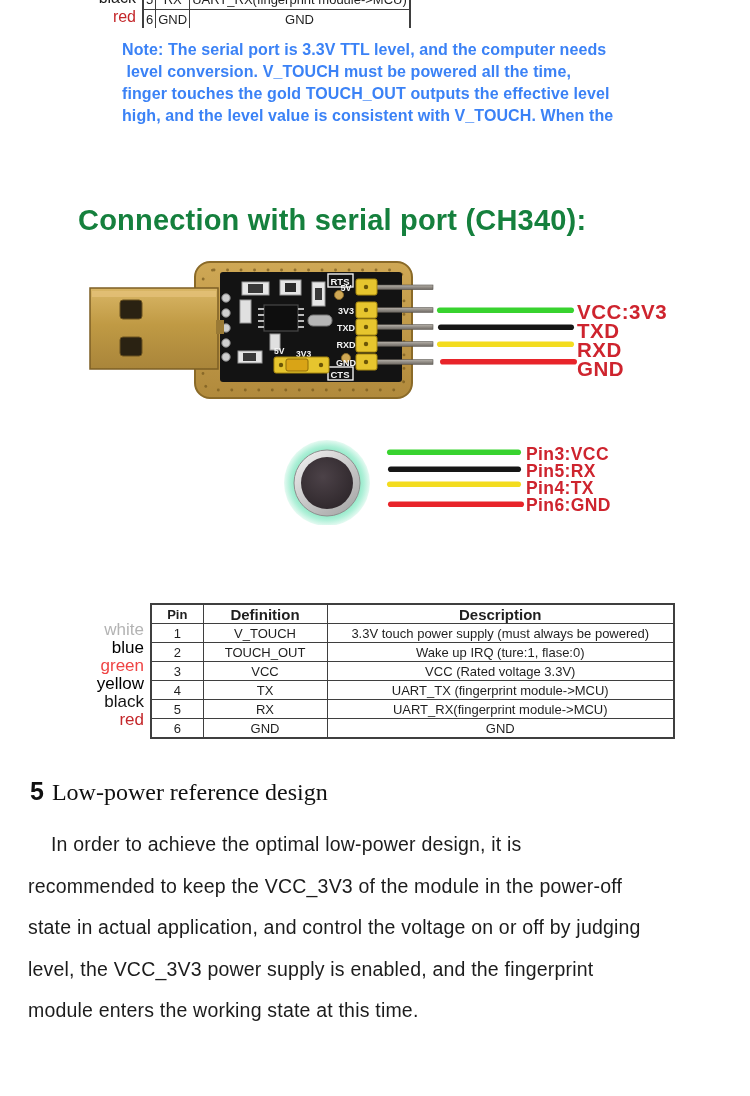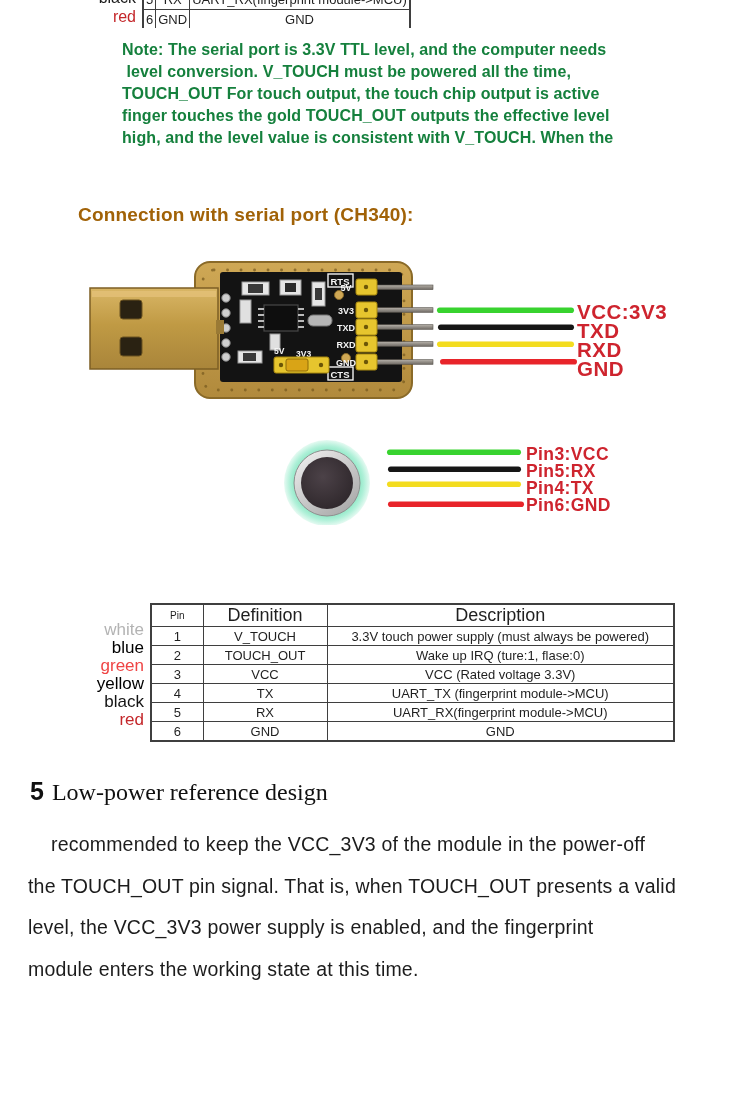--- a/index.html
+++ b/index.html
@@ -7,38 +7,38 @@
     width:750px;height:1096px;position:relative;background:#ffffff;
     font-family:"Liberation Sans",sans-serif;color:#1f1f1f;overflow:hidden;
   }
   
   .dtable{border-collapse:collapse;table-layout:fixed;background:#fff;}
   .dtable td,.dtable th{
     border:1.5px solid #3f3f3f;text-align:center;vertical-align:middle;
     font-size:13px;padding:0 2px;overflow:hidden;white-space:nowrap;
   }
   .dtable{border:2px solid #3f3f3f;}
-  .dtable .hdr{font-weight:normal;font-size:18px;}
-  .dtable .hdr-normal{font-weight:normal;font-size:10px;}
+  .dtable .hdr{font-weight:bold;font-size:15px;}
+  .dtable .hdr-normal{font-weight:bold;font-size:13px;}
 
   
   #top-table-clip{position:absolute;left:60px;top:0;width:612px;height:28px;overflow:hidden;}
   #top-table-inner{position:absolute;left:0;top:-12px;}
   #top-table-inner table{position:absolute;left:82px;top:0;}
   #top-table-inner .toprow td{height:19px;}
   .top-labels{position:absolute;left:0;top:0;width:76px;text-align:right;font-size:16px;}
   .top-labels div{height:19px;line-height:19px;}
 
   
   #note{position:absolute;left:122px;top:39px;font-size:16px;line-height:22px;
-        font-weight:600;color:#15803d;letter-spacing:.1px;}
+        font-weight:600;color:#3b82f6;letter-spacing:.1px;}
   #note div{white-space:pre;}
 
   
-  #heading-serial{position:absolute;left:78px;top:204px;font-size:19px;font-weight:bold;color:#a16207;letter-spacing:.2px;}
+  #heading-serial{position:absolute;left:78px;top:204px;font-size:29px;font-weight:bold;color:#15803d;letter-spacing:.2px;}
   #heading-lowpower{position:absolute;left:30px;top:777px;color:#101010;}
   #heading-lowpower .num{font-size:25px;font-weight:bold;font-family:"Liberation Sans",sans-serif;vertical-align:baseline;}
   #heading-lowpower .txt{font-size:24px;font-family:Liberation Serif, serif;margin-left:8px;letter-spacing:0px;}
 
   
   #ch340-figure{position:absolute;left:80px;top:258px;width:600px;height:145px;}
   #sensor-figure{position:absolute;left:280px;top:430px;width:400px;height:95px;}
 
   
   #pin-table{position:absolute;left:150px;top:603px;}
@@ -81,21 +81,20 @@
         <td>GND</td>
       </tr>
     </tbody>
       </table>
   </div>
 </div>
 
 <div id="note">
   <div>Note: The serial port is 3.3V TTL level, and the computer needs</div>
   <div> level conversion. V_TOUCH must be powered all the time,</div>
-  <div>TOUCH_OUT For touch output, the touch chip output is active</div>
   <div>finger touches the gold TOUCH_OUT outputs the effective level</div>
   <div>high, and the level value is consistent with V_TOUCH. When the</div>
 </div>
 
 <div id="heading-serial">Connection with serial port (CH340):</div>
 
 <svg id="ch340-figure" viewBox="0 0 600 145" xmlns="http://www.w3.org/2000/svg">
   <defs>
     <linearGradient id="goldV" x1="0" y1="0" x2="0" y2="1">
       <stop offset="0" stop-color="#d9b666"></stop>
@@ -314,17 +313,18 @@
     <td>GND</td>
   </tr>
 </tbody>
   </table>
 
 <div id="heading-lowpower">
   <span class="num">5</span><span class="txt">Low-power reference design</span>
 </div>
 
 <div id="lowpower-para">
+  <div>In order to achieve the optimal low-power design, it is</div>
   <div>recommended to keep the VCC_3V3 of the module in the power-off</div>
-  <div>the TOUCH_OUT pin signal. That is, when TOUCH_OUT presents a valid</div>
+  <div>state in actual application, and control the voltage on or off by judging</div>
   <div>level, the VCC_3V3 power supply is enabled, and the fingerprint</div>
   <div>module enters the working state at this time.</div>
 </div>
 
 </body></html>

